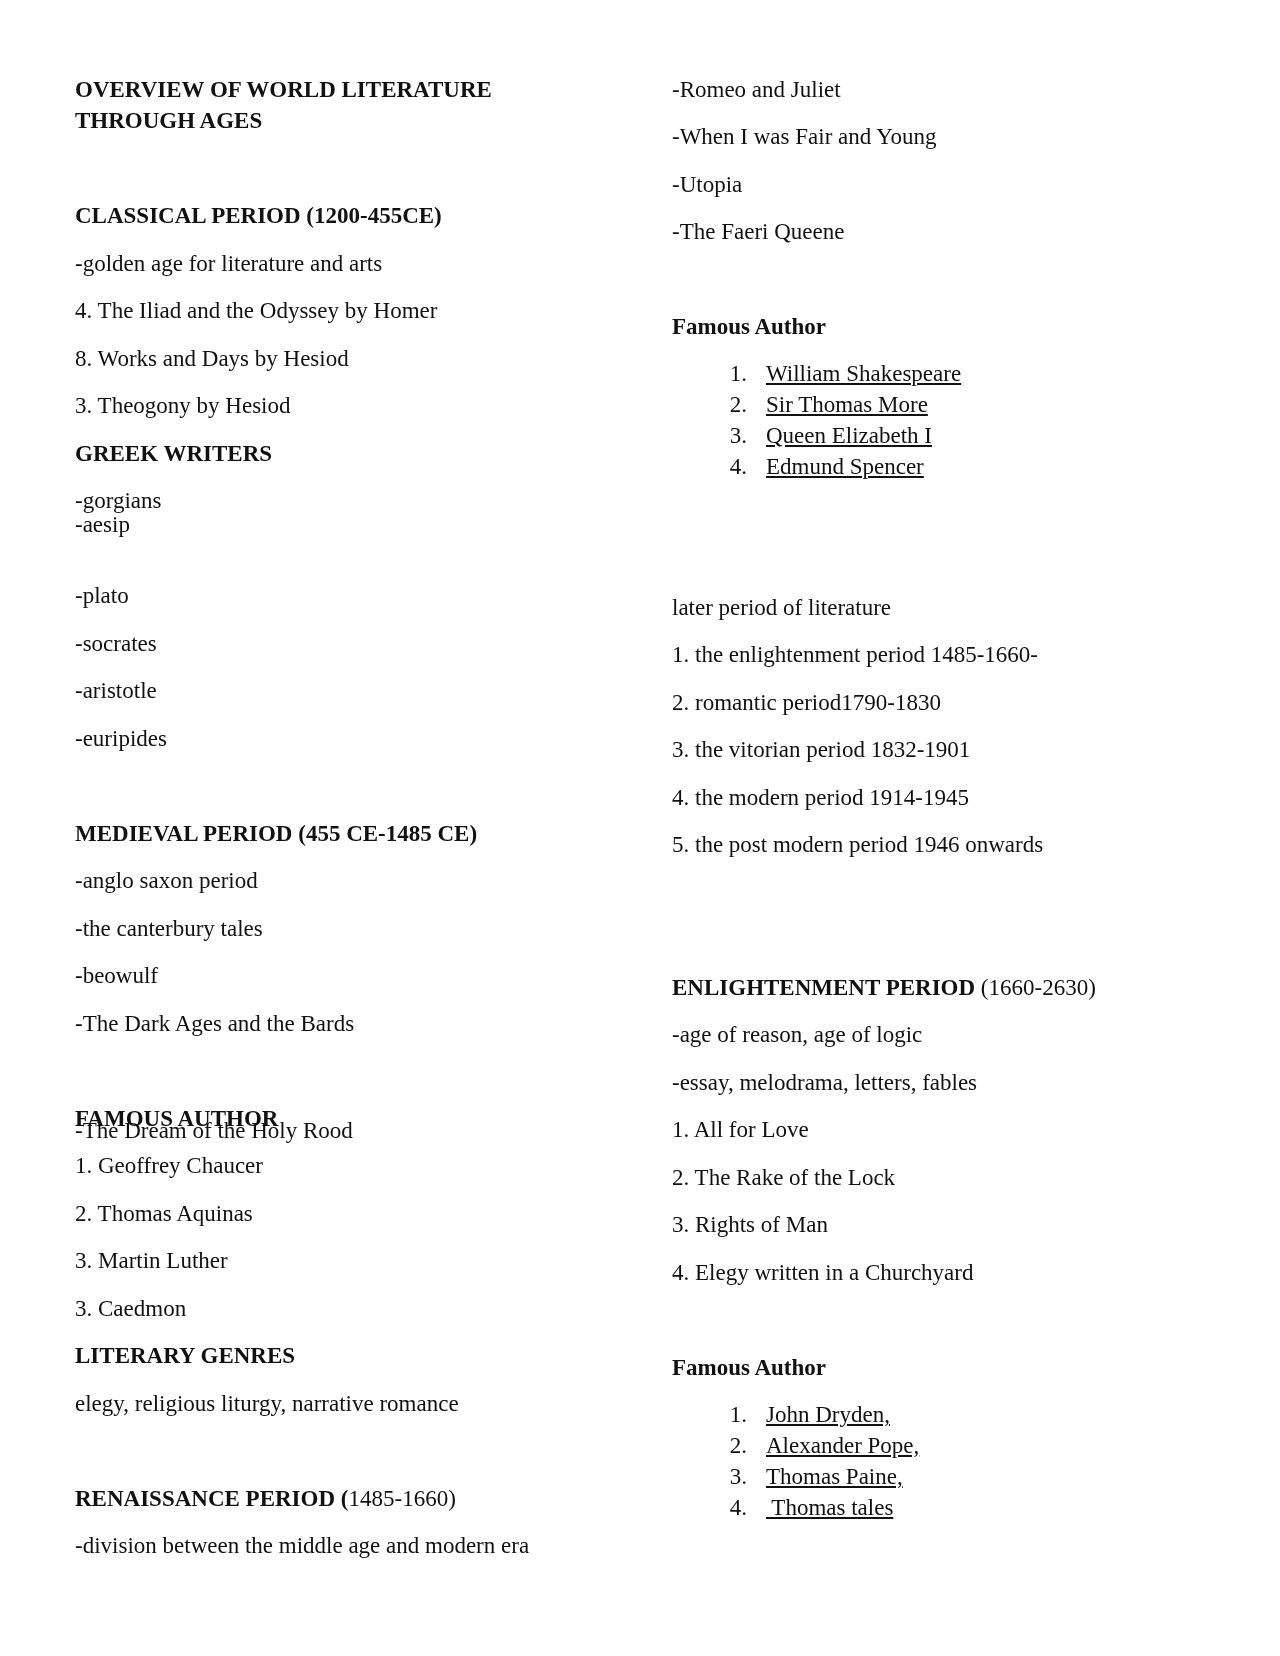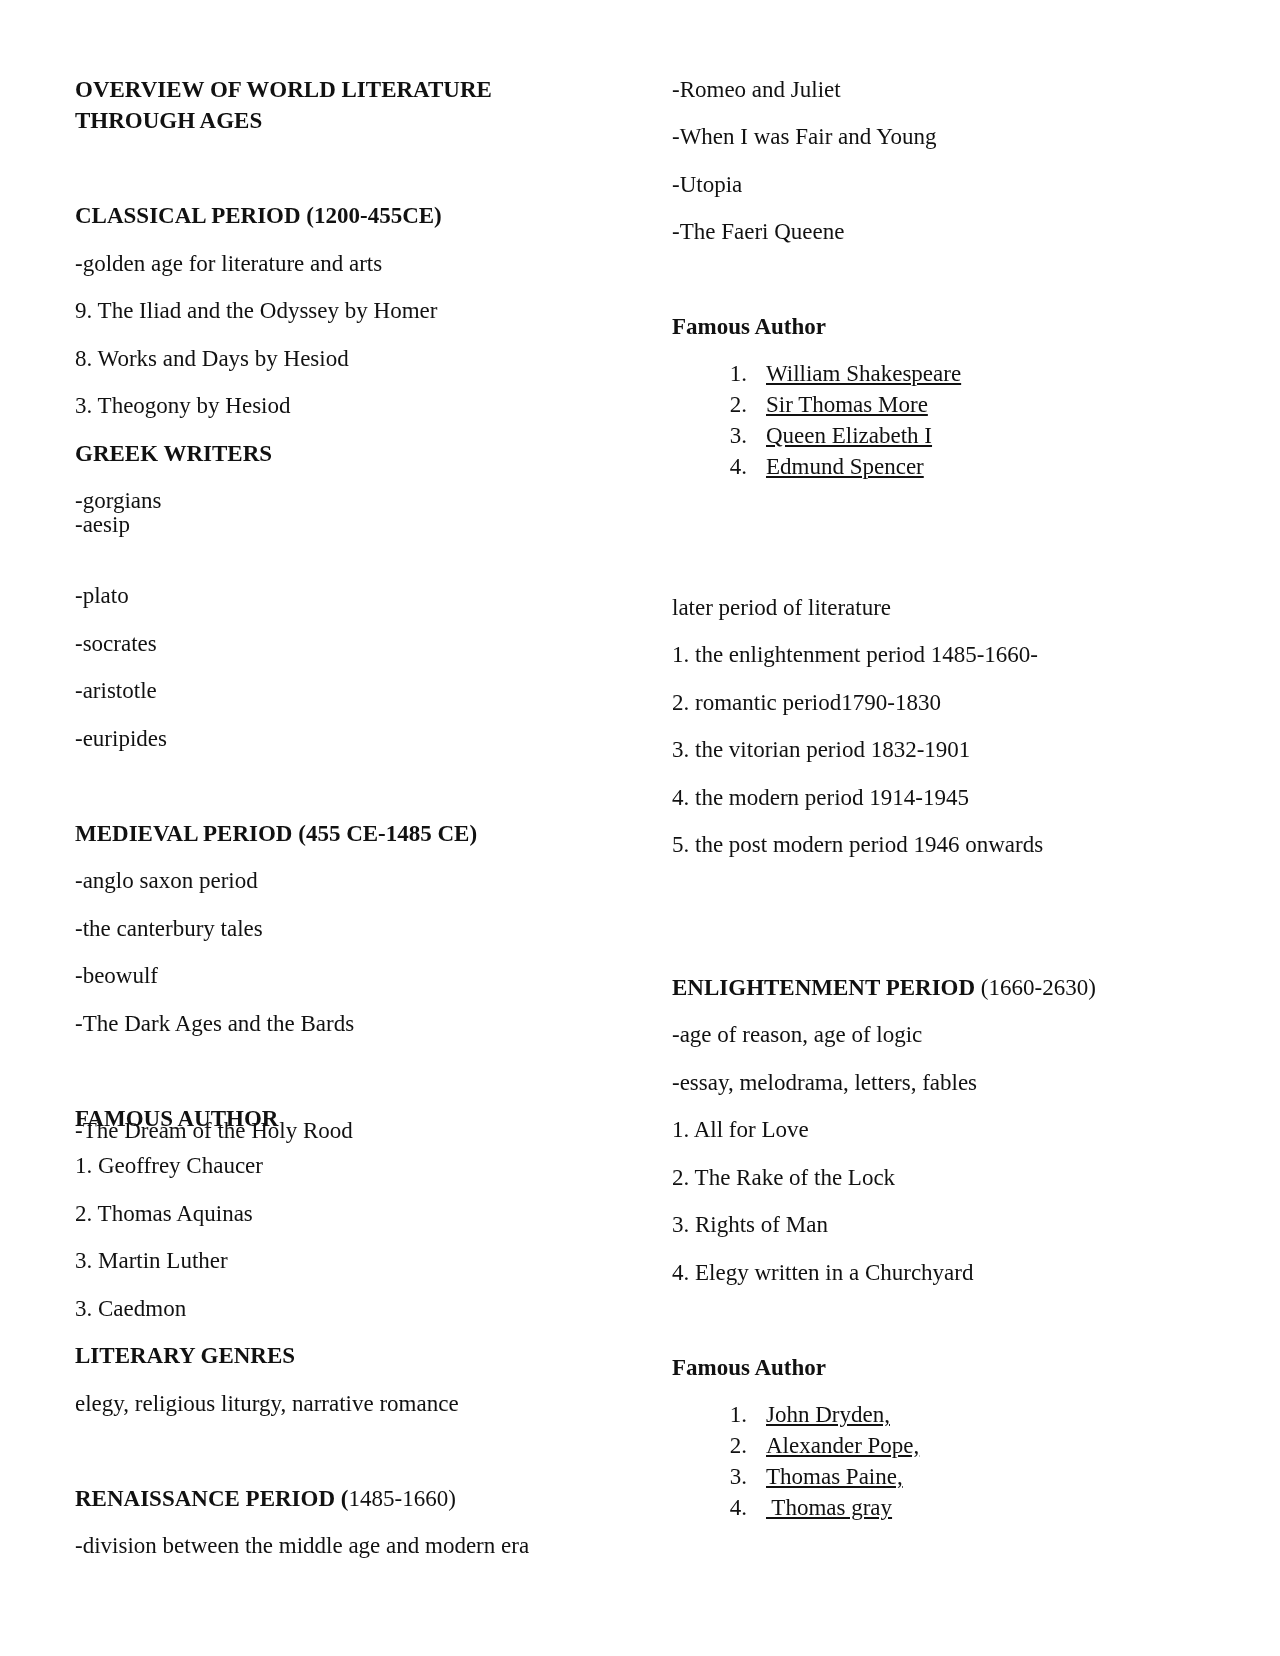--- a/index.html
+++ b/index.html
@@ -16,21 +16,21 @@
 </style>
 </head>
 <body>
 
 <div class="col left">
   <div class="ln b" style="top:75px">OVERVIEW OF WORLD LITERATURE</div>
   <div class="ln b" style="top:106px">THROUGH AGES</div>
 
   <div class="ln b" style="top:201px">CLASSICAL PERIOD (1200-455CE)</div>
   <div class="ln" style="top:249px">-golden age for literature and arts</div>
-  <div class="ln" style="top:296px">9. The Iliad and the Odyssey by Homer</div>
+  <div class="ln" style="top:296px">4. The Iliad and the Odyssey by Homer</div>
   <div class="ln" style="top:344px">8. Works and Days by Hesiod</div>
   <div class="ln" style="top:391px">3. Theogony by Hesiod</div>
   <div class="ln b" style="top:439px">GREEK WRITERS</div>
   <div class="ln" style="top:486px">-gorgians</div>
   <div class="ln" style="top:510px">-aesip</div>
   <div class="ln" style="top:581px">-plato</div>
   <div class="ln" style="top:629px">-socrates</div>
   <div class="ln" style="top:676px">-aristotle</div>
   <div class="ln" style="top:724px">-euripides</div>
 
@@ -76,14 +76,14 @@
   <div class="ln" style="top:1068px">-essay, melodrama, letters, fables</div>
   <div class="ln" style="top:1115px">1. All for Love</div>
   <div class="ln" style="top:1163px">2. The Rake of the Lock</div>
   <div class="ln" style="top:1210px">3. Rights of Man</div>
   <div class="ln" style="top:1258px">4. Elegy written in a Churchyard</div>
 
   <div class="ln b" style="top:1353px">Famous Author</div>
   <div class="ln li" style="top:1400px"><span class="num">1.</span><span class="txt">John Dryden,</span></div>
   <div class="ln li" style="top:1431px"><span class="num">2.</span><span class="txt">Alexander Pope,</span></div>
   <div class="ln li" style="top:1462px"><span class="num">3.</span><span class="txt">Thomas Paine,</span></div>
-  <div class="ln li" style="top:1493px"><span class="num">4.</span><span class="txt" style="white-space:pre"> Thomas gray</span></div>
+  <div class="ln li" style="top:1493px"><span class="num">4.</span><span class="txt" style="white-space:pre"> Thomas tales</span></div>
 </div>
 
 </body></html>

